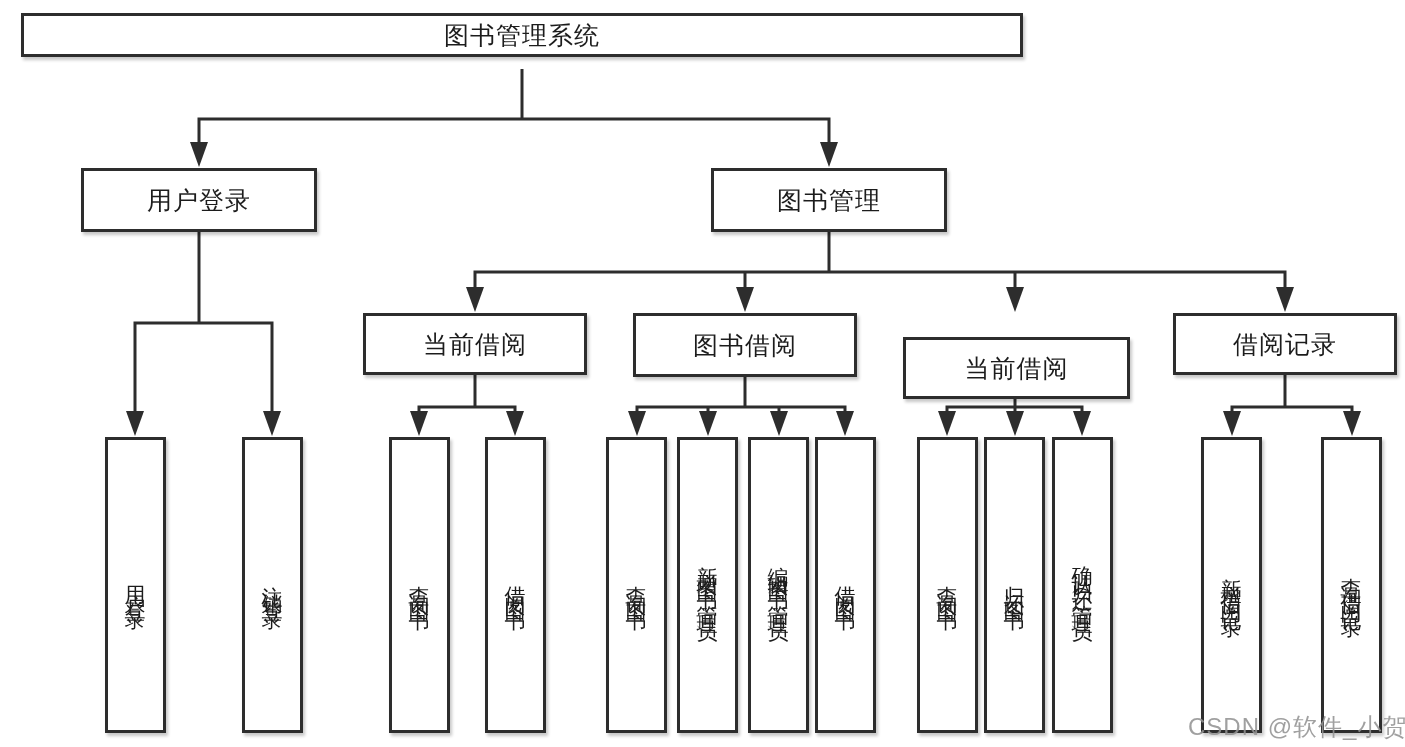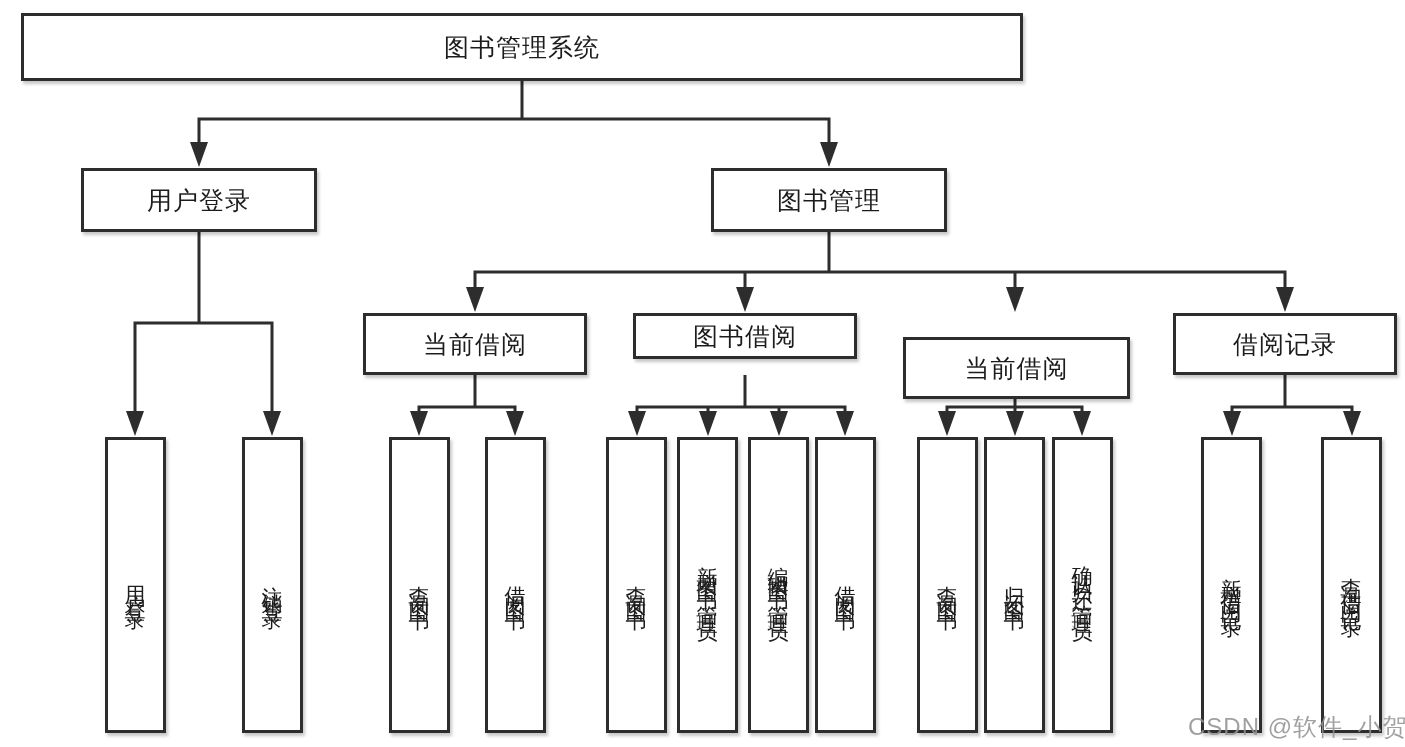--- a/index.html
+++ b/index.html
@@ -73,35 +73,35 @@
       <path d="M770,411 H788 L779,436 Z"></path>
       <path d="M836,411 H854 L845,436 Z"></path>
       <path d="M938,411 H956 L947,436 Z"></path>
       <path d="M1006,411 H1024 L1015,436 Z"></path>
       <path d="M1073,411 H1091 L1082,436 Z"></path>
       <path d="M1223,411 H1241 L1232,436 Z"></path>
       <path d="M1343,411 H1361 L1352,436 Z"></path>
     </g>
   </svg>
 
-  <div class="box hbox" style="left:21px;top:13px;width:1002px;height:68px;">
+  <div class="box hbox" style="left:21px;top:13px;width:1002px;height:44px;">
     <span>图书管理系统</span>
   </div>
 
   <div class="box hbox" style="left:81px;top:168px;width:236px;height:64px;">
     <span>用户登录</span>
   </div>
   <div class="box hbox" style="left:711px;top:168px;width:236px;height:64px;text-align:right;">
     <span>图书管理</span>
   </div>
 
   <div class="box hbox" style="left:363px;top:313px;width:224px;height:62px;">
     <span>当前借阅</span>
   </div>
-  <div class="box hbox" style="left:633px;top:313px;width:224px;height:46px;align-items:center;">
+  <div class="box hbox" style="left:633px;top:313px;width:224px;height:64px;align-items:center;">
     <span>图书借阅</span>
   </div>
   <div class="box hbox" style="left:903px;top:313px;width:227px;height:62px;margin-top:24px;">
     <span>当前借阅</span>
   </div>
   <div class="box hbox" style="left:1173px;top:313px;width:224px;height:62px;">
     <span>借阅记录</span>
   </div>
 
   <div class="box vbox" style="left:105px;">

